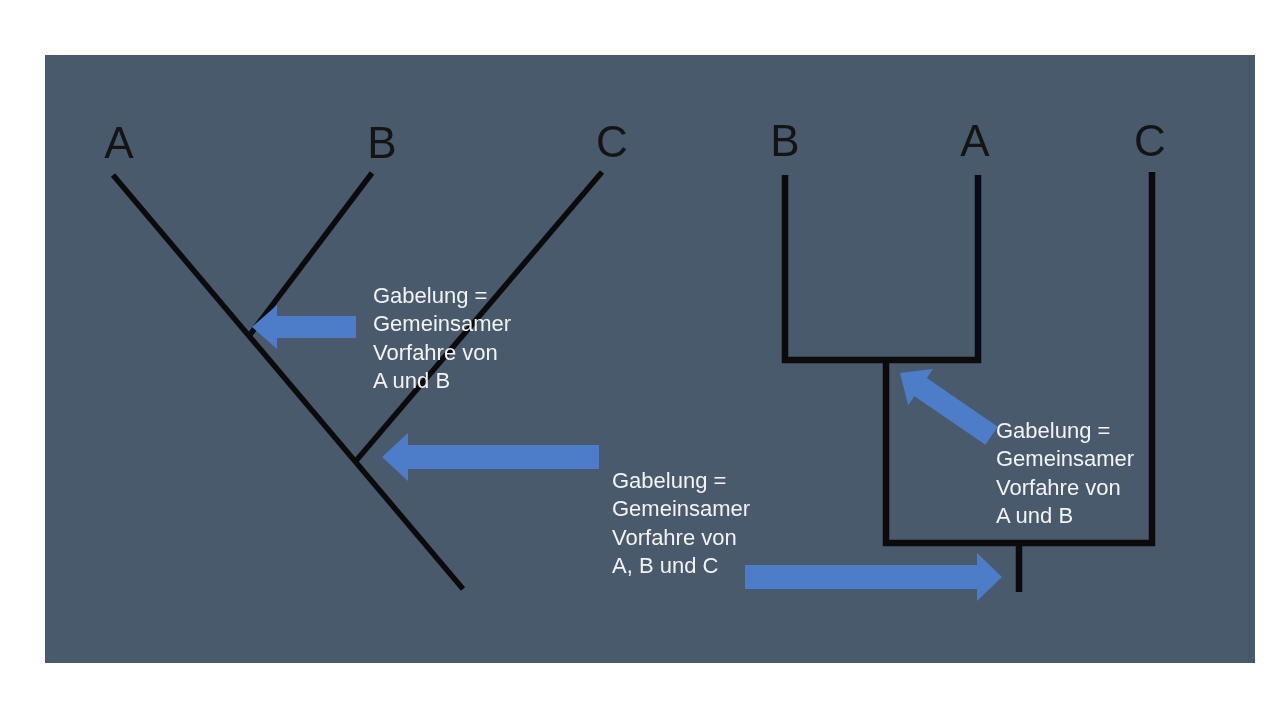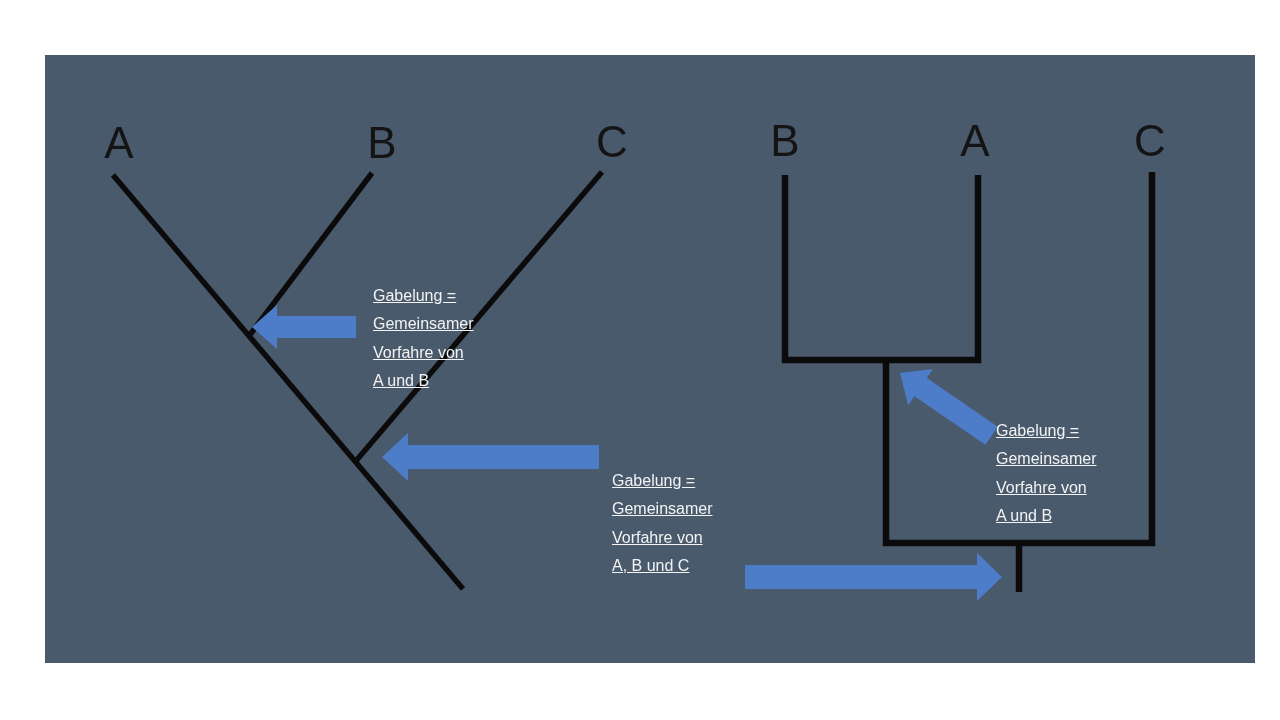--- a/index.html
+++ b/index.html
@@ -28,23 +28,22 @@
   .arrow{fill:var(--arrow-fill);stroke:none;}
   .taxon{
     fill:var(--label-text);
     font-family:"Liberation Sans", sans-serif;
     font-size:44px;font-weight:400;
     text-anchor:middle;
   }
   .annot{
     position:absolute;
     color:var(--annotation-text);
-    font-size:16px;line-height:28.4px;
+    font-size:22px;line-height:28.4px;
     white-space:nowrap;
-    text-decoration:underline;
   }
 </style>
 </head>
 <body>
 
 <div class="slide">
 
   <svg width="1210" height="608" viewBox="0 0 1210 608">
 
     <g>

